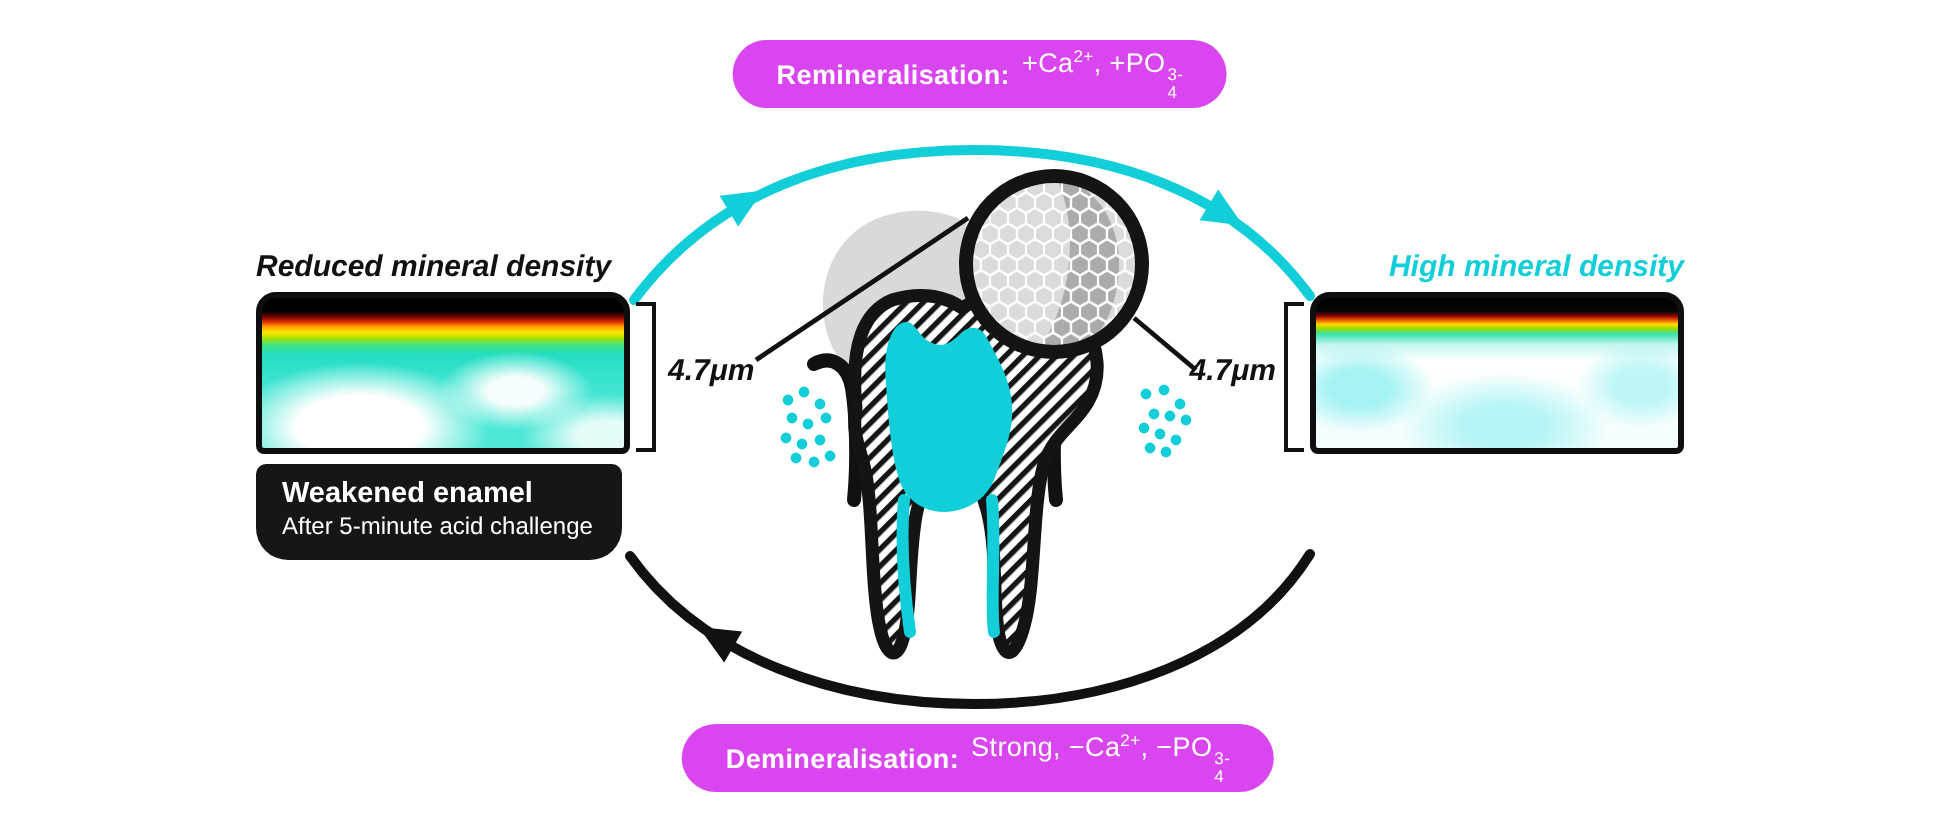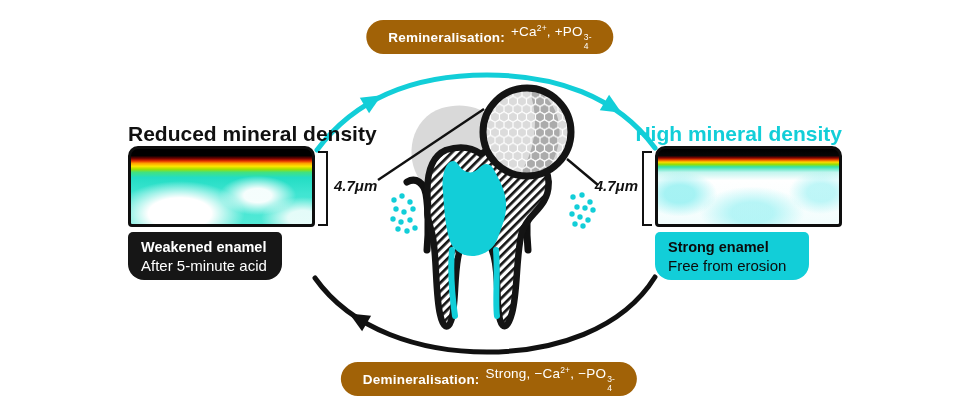--- a/index.html
+++ b/index.html
@@ -1,32 +1,32 @@
 <!DOCTYPE html>
 <html style="--color-accent: #12ced8; --color-ink: #111111;"><head>
 <meta charset="utf-8">
 <style>
   html,body{margin:0;padding:0;background:#ffffff;}
   body{width:970px;height:416px;position:relative;font-family:"Liberation Sans",sans-serif;color:#111;}
   .canvas{position:absolute;inset:0;width:970px;height:416px;overflow:hidden;background:#fff;}
   svg.artwork{position:absolute;left:0;top:0;}
 
   
-  .pill{position:absolute;transform:translateX(-50%);background:#a16207;color:#fff;height:34px;
+  .pill{position:absolute;transform:translateX(-50%);background:#d946ef;color:#fff;height:34px;
         border-radius:18px;display:flex;align-items:center;white-space:nowrap;padding:0 22px;
         font-size:13.5px;letter-spacing:.2px;}
   .pill-top{left:490px;top:20px;}
   .pill-bottom{left:489px;top:362px;}
   .pill-label{font-weight:bold;margin-right:6px;}
   .sup{font-size:8.5px;position:relative;top:-5px;}
   .stack{display:inline-flex;flex-direction:column;align-items:flex-start;font-size:8.5px;
          line-height:.95;vertical-align:-4px;margin-left:1px;}
 
   
-  .heading{position:absolute;top:125px;font-size:21px;font-weight:bold;line-height:17px;}
+  .heading{position:absolute;top:125px;font-size:15px;font-weight:bold;line-height:17px;font-style:italic;}
   .heading-left{left:128px;color:#111;}
   .heading-right{right:128px;color:var(--color-accent,#12ced8);text-align:center;}
 
   
   .scan{position:absolute;top:146px;width:187px;height:81px;box-sizing:border-box;
         border:3px solid #0e0e0e;border-radius:10px 10px 4px 4px;}
   .scan-left{left:128px;background:
       radial-gradient(90px 45px at 27% 86%, #ffffff 35%, rgba(255,255,255,0) 72%),
       radial-gradient(55px 28px at 70% 62%, rgba(255,255,255,.95) 25%, rgba(255,255,255,0) 70%),
       radial-gradient(60px 30px at 95% 92%, rgba(255,255,255,.85) 25%, rgba(255,255,255,0) 70%),
@@ -41,26 +41,26 @@
 
   
   .bracket{position:absolute;top:151px;width:10px;height:75px;box-sizing:border-box;}
   .bracket-left{left:318px;border-top:2.5px solid #111;border-right:2.5px solid #111;border-bottom:2.5px solid #111;}
   .bracket-right{left:642px;border-top:2.5px solid #111;border-left:2.5px solid #111;border-bottom:2.5px solid #111;}
   .measure{position:absolute;top:177px;font-size:15px;font-weight:bold;font-style:italic;}
   .measure-left{left:334px;}
   .measure-right{left:588px;width:50px;text-align:right;}
 
   
-  .infobox{position:absolute;top:232px;width:154px;height:48px;box-sizing:border-box;
+  .infobox{position:absolute;top:232px;width:183px;height:48px;box-sizing:border-box;
            border-radius:5px 5px 16px 16px;padding:7px 10px 0 13px;}
   .infobox-left{left:128px;background:#161616;color:#fff;}
   .infobox-right{left:655px;background:var(--color-accent,#12ced8);color:#0b0b0b;}
   .infobox-title{font-size:14.5px;font-weight:bold;line-height:1.2;}
-  .infobox-sub{font-size:15px;line-height:1.3;}
+  .infobox-sub{font-size:12px;line-height:1.3;}
 </style>
 </head>
 <body>
 
 <div class="canvas">
 
   <svg class="artwork" width="970" height="416" viewBox="0 0 970 416">
     <defs>
       <pattern id="hatch" patternUnits="userSpaceOnUse" width="6" height="6" patternTransform="rotate(45)">
         <rect width="6" height="6" fill="#ffffff"></rect>
@@ -172,18 +172,14 @@
   <div class="measure measure-left">4.7μm</div>
   <div class="infobox infobox-left">
     <div class="infobox-title">Weakened enamel</div>
     <div class="infobox-sub">After 5-minute acid challenge</div>
   </div>
 
   <div class="heading heading-right">High mineral density</div>
   <div class="scan scan-right"></div>
   <div class="bracket bracket-right"></div>
   <div class="measure measure-right">4.7μm</div>
-  <div class="infobox infobox-right">
-    <div class="infobox-title">Strong enamel</div>
-    <div class="infobox-sub">Free from erosion</div>
-  </div>
 
 </div>
 
 </body></html>

